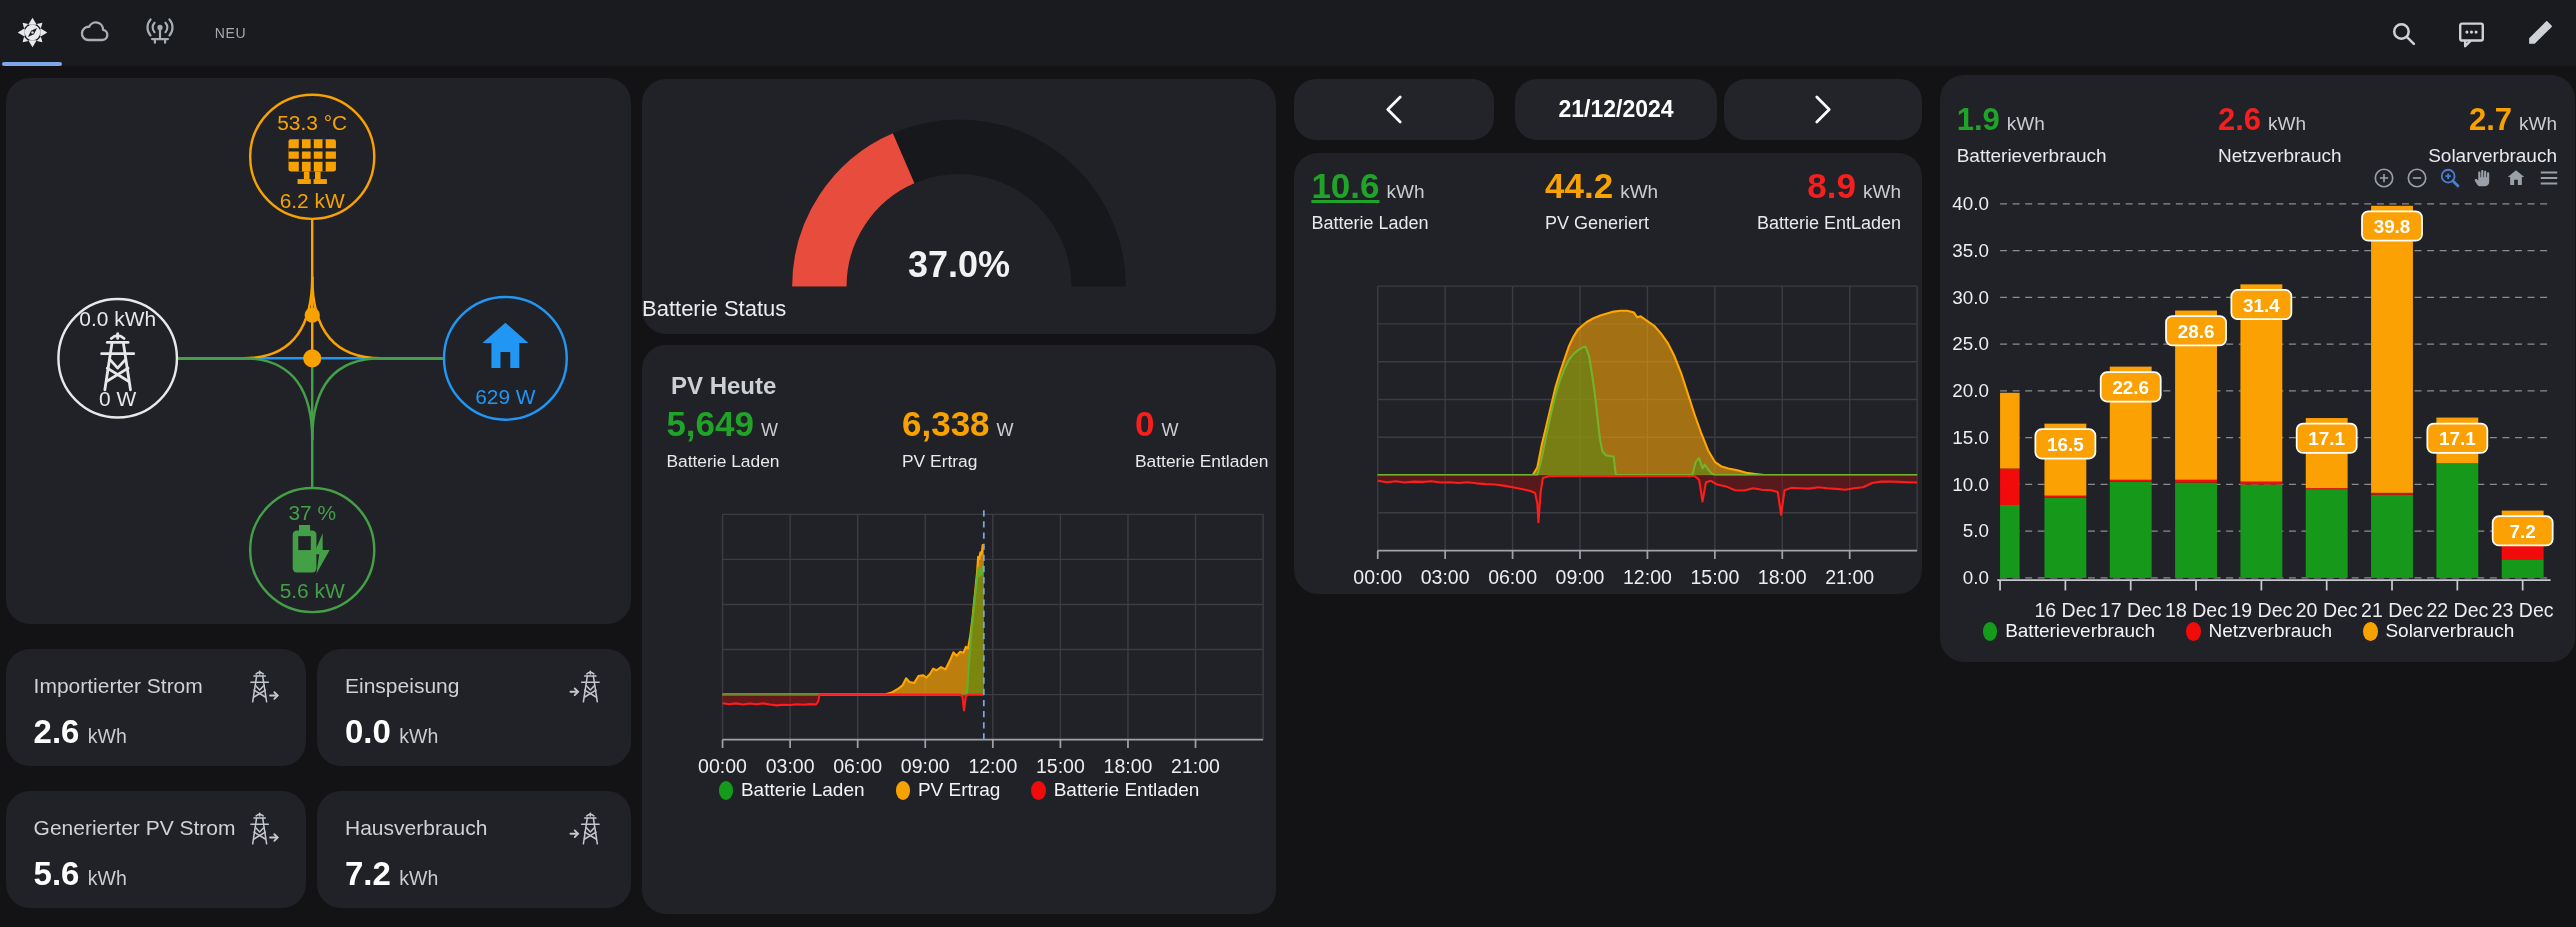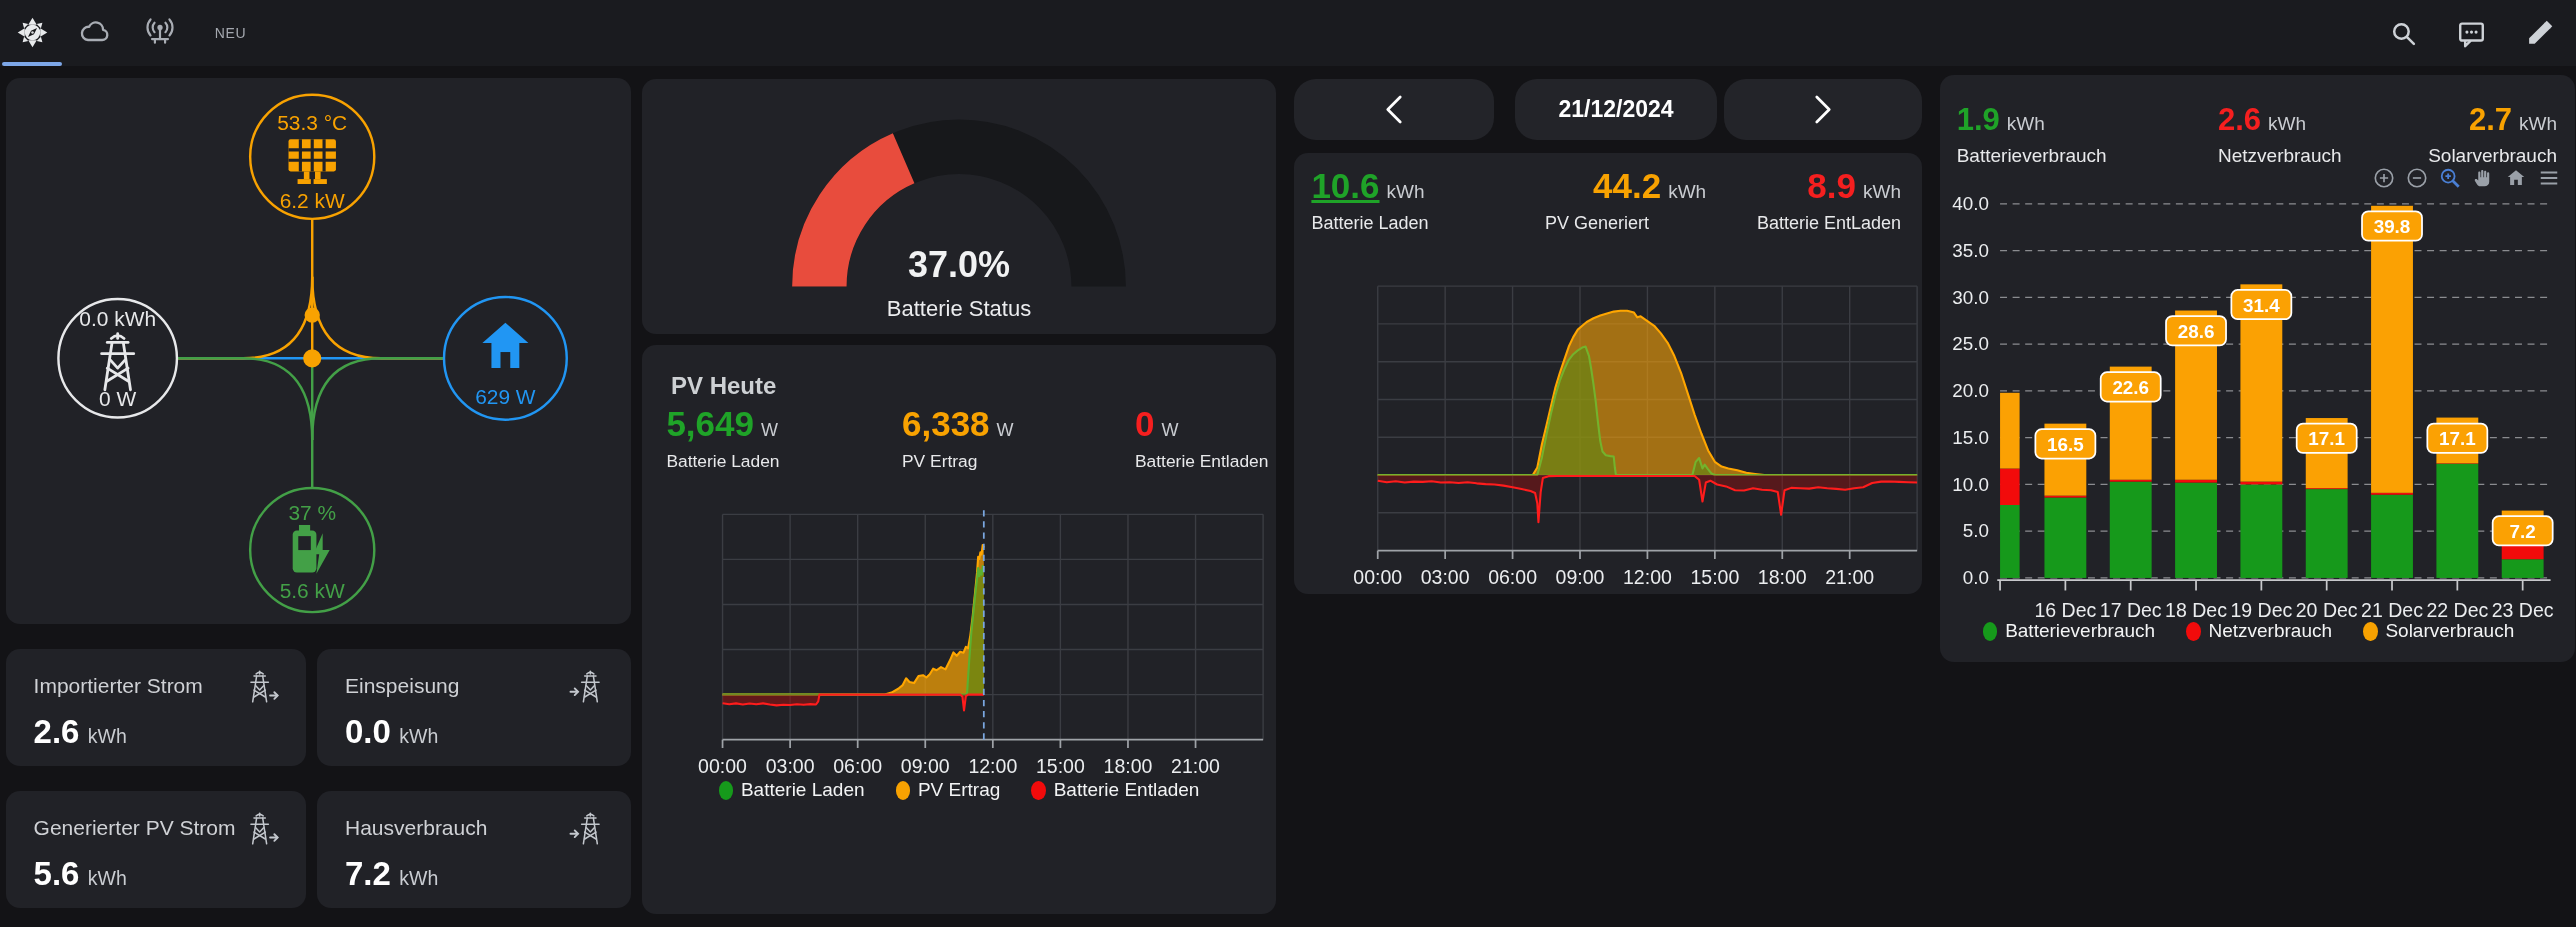--- a/index.html
+++ b/index.html
@@ -11,21 +11,21 @@
   #app{position:relative;width:2576px;height:928px;background:var(--bg);overflow:hidden}
   
   #topbar{position:absolute;left:0;top:0;width:2576px;height:66px;background:var(--topbar);display:flex;align-items:center}
   .tab{position:relative;width:64px;height:66px;display:flex;align-items:center;justify-content:center;color:#a9adb4;cursor:pointer}
   .tab.active{color:#e8eaec}
   .tab .underline{position:absolute;left:2.1px;bottom:0;width:60px;height:4.2px;border-radius:2.1px}
   .tab-label{font-size:14px;font-weight:500;letter-spacing:0.7px;color:#a4a8af}
   #topbar-actions{position:absolute;right:21px;top:0;height:66px;display:flex;align-items:center;gap:36px;color:#ced2d7}
   .icon-btn{width:32px;height:32px;display:flex;align-items:center;justify-content:center;cursor:pointer}
   
-  .card{position:absolute;background:var(--card);border-radius:14px}
+  .card{position:absolute;background:var(--card);border-radius:24px}
   .flow-card{left:5.6px;top:78px;width:625px;height:546px}
   .gauge-card{left:642px;top:79px;width:634px;height:255px}
   .pv-card{left:642px;top:345px;width:634px;height:569px}
   .day-card{left:1294px;top:153px;width:628px;height:441px}
   .week-card{left:1940px;top:75px;width:635px;height:587px}
   .sc{padding:25px 28px}
   .sc-a{left:5.6px;top:649px;width:300px;height:117px}
   .sc-b{left:317px;top:649px;width:314px;height:117px}
   .sc-c{left:5.6px;top:791px;width:300px;height:117px}
   .sc-d{left:317px;top:791px;width:314px;height:117px}
@@ -41,21 +41,21 @@
   .stat .u{color:#c9ccd1;margin-left:7px;font-weight:400}
   .stat .lb{color:#e8e9eb;margin-top:9.8px}
   .pv-card .stat .v{font-size:35px}.pv-card .stat .u{font-size:18px}.pv-card .stat .lb{font-size:17.4px}
   .day-card .stat .v{font-size:35px}.day-card .stat .u{font-size:19px}.day-card .stat .lb{font-size:18px}
   .week-card .stat .v{font-size:31px}.week-card .stat .u{font-size:19px}.week-card .stat .lb{font-size:19px}
   .ta-r{text-align:right}
   .ta-r .vr{justify-content:flex-end}
   .pv-title{position:absolute;left:29px;top:26.5px;font-size:24px;font-weight:600;color:#cdd0d3}
   
   #gauge-value{position:absolute;left:642px;top:244px;width:634px;text-align:center;font-size:36px;font-weight:700}
-  #gauge-label{position:absolute;left:642px;top:296px;width:634px;text-align:center;font-size:22px;color:#ebecee}
+  #gauge-label{position:absolute;left:642px;top:296px;width:634px;text-align:left;font-size:22px;color:#ebecee}
   
   .nav-btn{position:absolute;top:79px;height:61px;background:var(--btn);border-radius:22px;display:flex;align-items:center;justify-content:center;cursor:pointer;border:none;color:#fff}
   .btn-prev{left:1294px;width:200px}
   .btn-date{left:1515px;width:202px;font-size:23px;font-weight:600;color:#fff}
   .btn-next{left:1724px;width:198px}
   
   svg.chart{position:absolute}
   .tick{font-size:27px;fill:#ebedef;font-family:"Liberation Sans",sans-serif}
   .xtick{font-size:28px;fill:#ebedef;text-anchor:middle;font-family:"Liberation Sans",sans-serif}
   .badge-t{font-size:27px;font-weight:700;fill:#fff;text-anchor:middle;font-family:"Liberation Sans",sans-serif}
@@ -402,21 +402,21 @@
   <section class="card day-card">
     <div class="stat" style="left:17.4px;top:15.3px">
       <div class="vr">
           <span class="v" style="color: rgb(31, 163, 40); text-decoration: underline;">10.6</span>
           <span class="u">kWh</span>
         </div>
       <div class="lb">Batterie Laden</div>
     </div>
     <div class="stat" style="left:251px;top:15.3px">
       <div class="vr">
-          <span class="v" style="color: rgb(248, 162, 1); margin-left: 48px;">44.2</span>
+          <span class="v" style="color: rgb(248, 162, 1);">44.2</span>
           <span class="u">kWh</span>
         </div>
       <div class="lb">PV Generiert</div>
     </div>
     <div class="stat ta-r" style="right:21px;top:15.3px">
       <div class="vr">
           <span class="v" style="color: rgb(245, 31, 31);">8.9</span>
           <span class="u">kWh</span>
         </div>
       <div class="lb">Batterie EntLaden</div>

